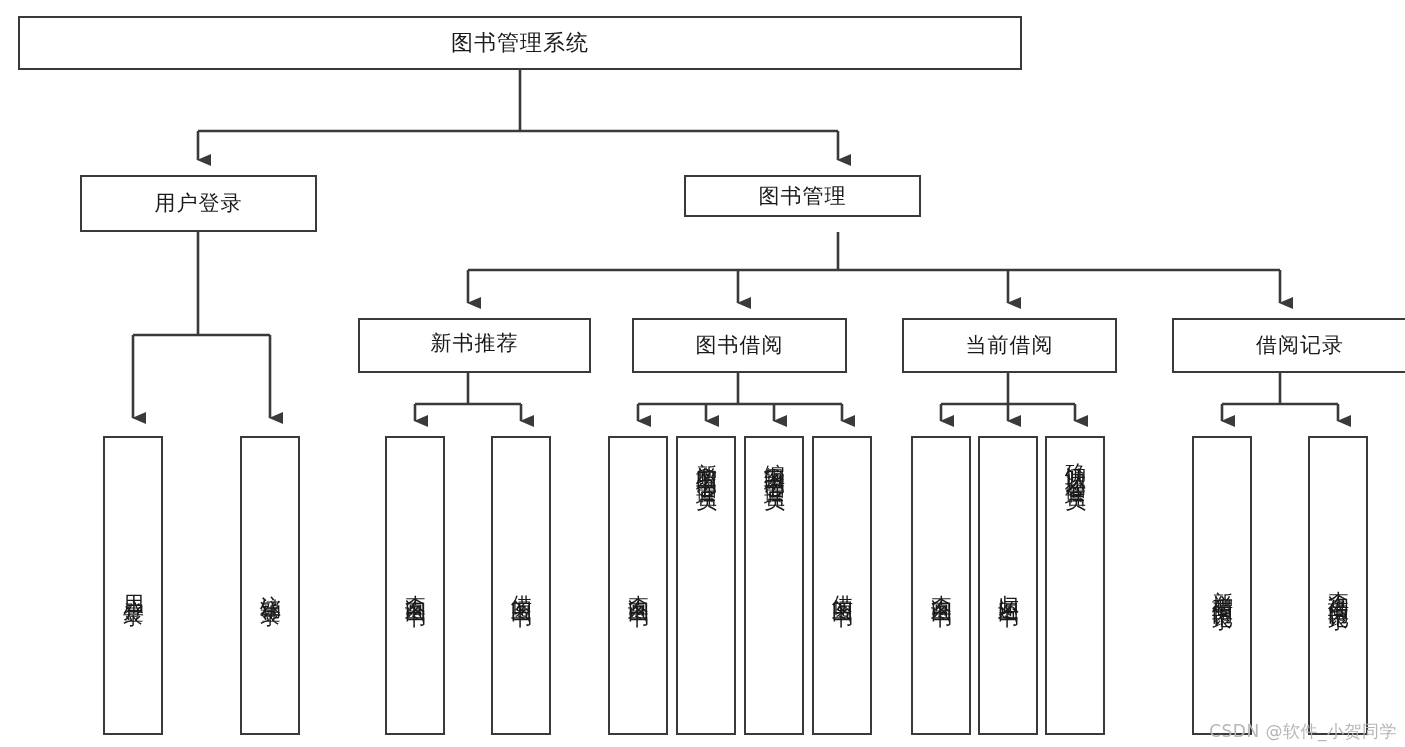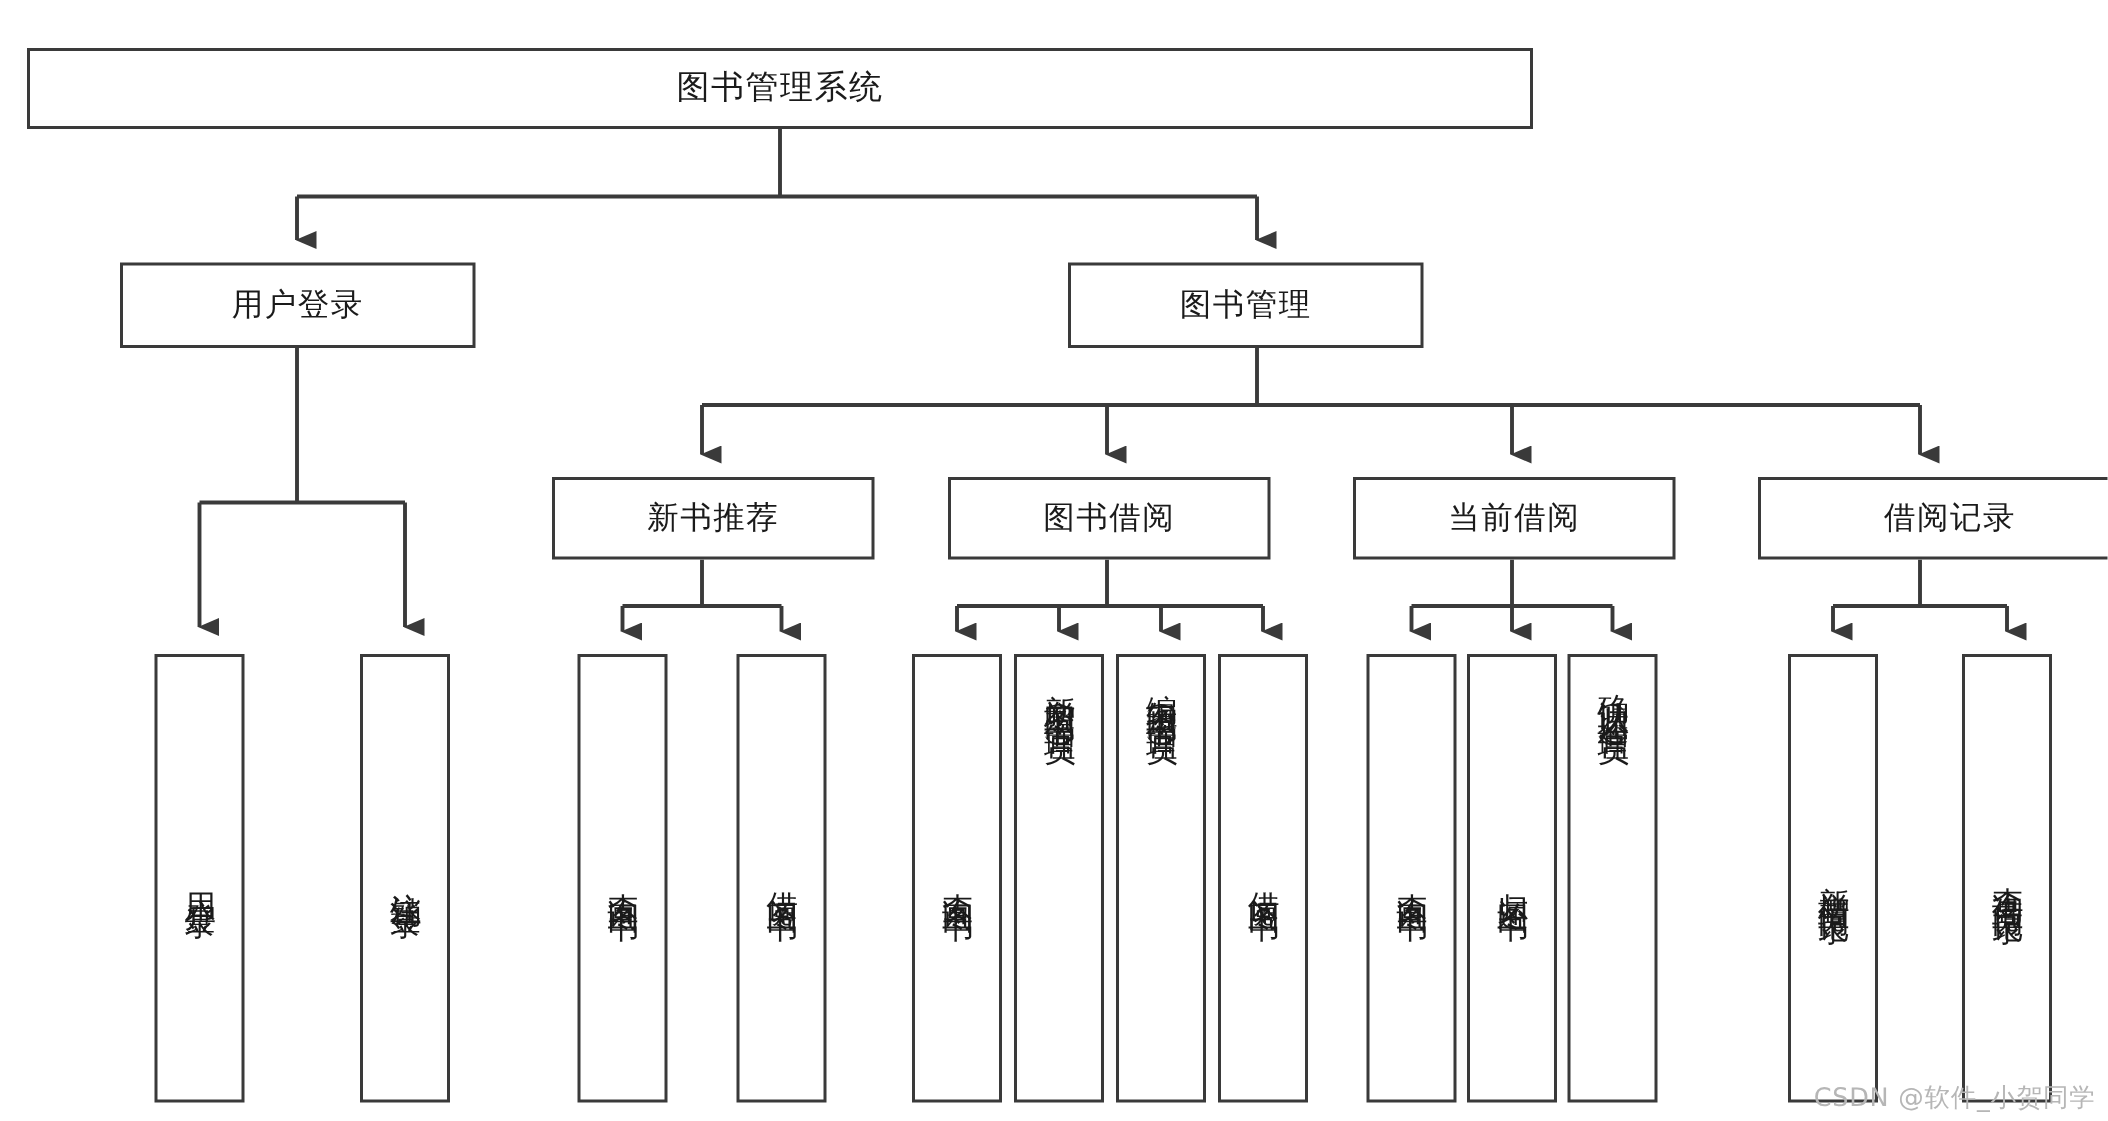--- a/index.html
+++ b/index.html
@@ -98,32 +98,32 @@
       <path d="M1008,404 L1008,421" marker-end="url(#arrow)"></path>
       <path d="M1075,404 L1075,421" marker-end="url(#arrow)"></path>
 
       <path d="M1280,373 L1280,404"></path>
       <path d="M1222,404 L1338,404"></path>
       <path d="M1222,404 L1222,421" marker-end="url(#arrow)"></path>
       <path d="M1338,404 L1338,421" marker-end="url(#arrow)"></path>
     </g>
   </svg>
 
-  <div class="node root horiz" style="left:18px;top:16px;width:1004px;height:54px;margin-top:16px;">
+  <div class="node root horiz" style="left:18px;top:16px;width:1004px;height:54px;">
     <span class="lbl">图书管理系统</span>
   </div>
 
   <div class="node horiz" style="left:80px;top:175px;width:237px;height:57px;">
     <span class="lbl">用户登录</span>
   </div>
-  <div class="node horiz" style="left:712px;top:175px;width:237px;height:57px;">
+  <div class="node horiz" style="left:684px;top:175px;width:237px;height:42px;">
     <span class="lbl">图书管理</span>
   </div>
 
-  <div class="node horiz" style="left:368px;top:318px;width:215px;height:55px;">
+  <div class="node horiz" style="left:358px;top:318px;width:233px;height:55px;font-family:Liberation Mono, monospace;">
     <span class="lbl">新书推荐</span>
   </div>
   <div class="node horiz" style="left:632px;top:318px;width:215px;height:55px;">
     <span class="lbl">图书借阅</span>
   </div>
   <div class="node horiz" style="left:902px;top:318px;width:215px;height:55px;">
     <span class="lbl">当前借阅</span>
   </div>
   <div class="node horiz" style="left:1172px;top:318px;width:256px;height:55px;">
     <span class="lbl">借阅记录</span>

